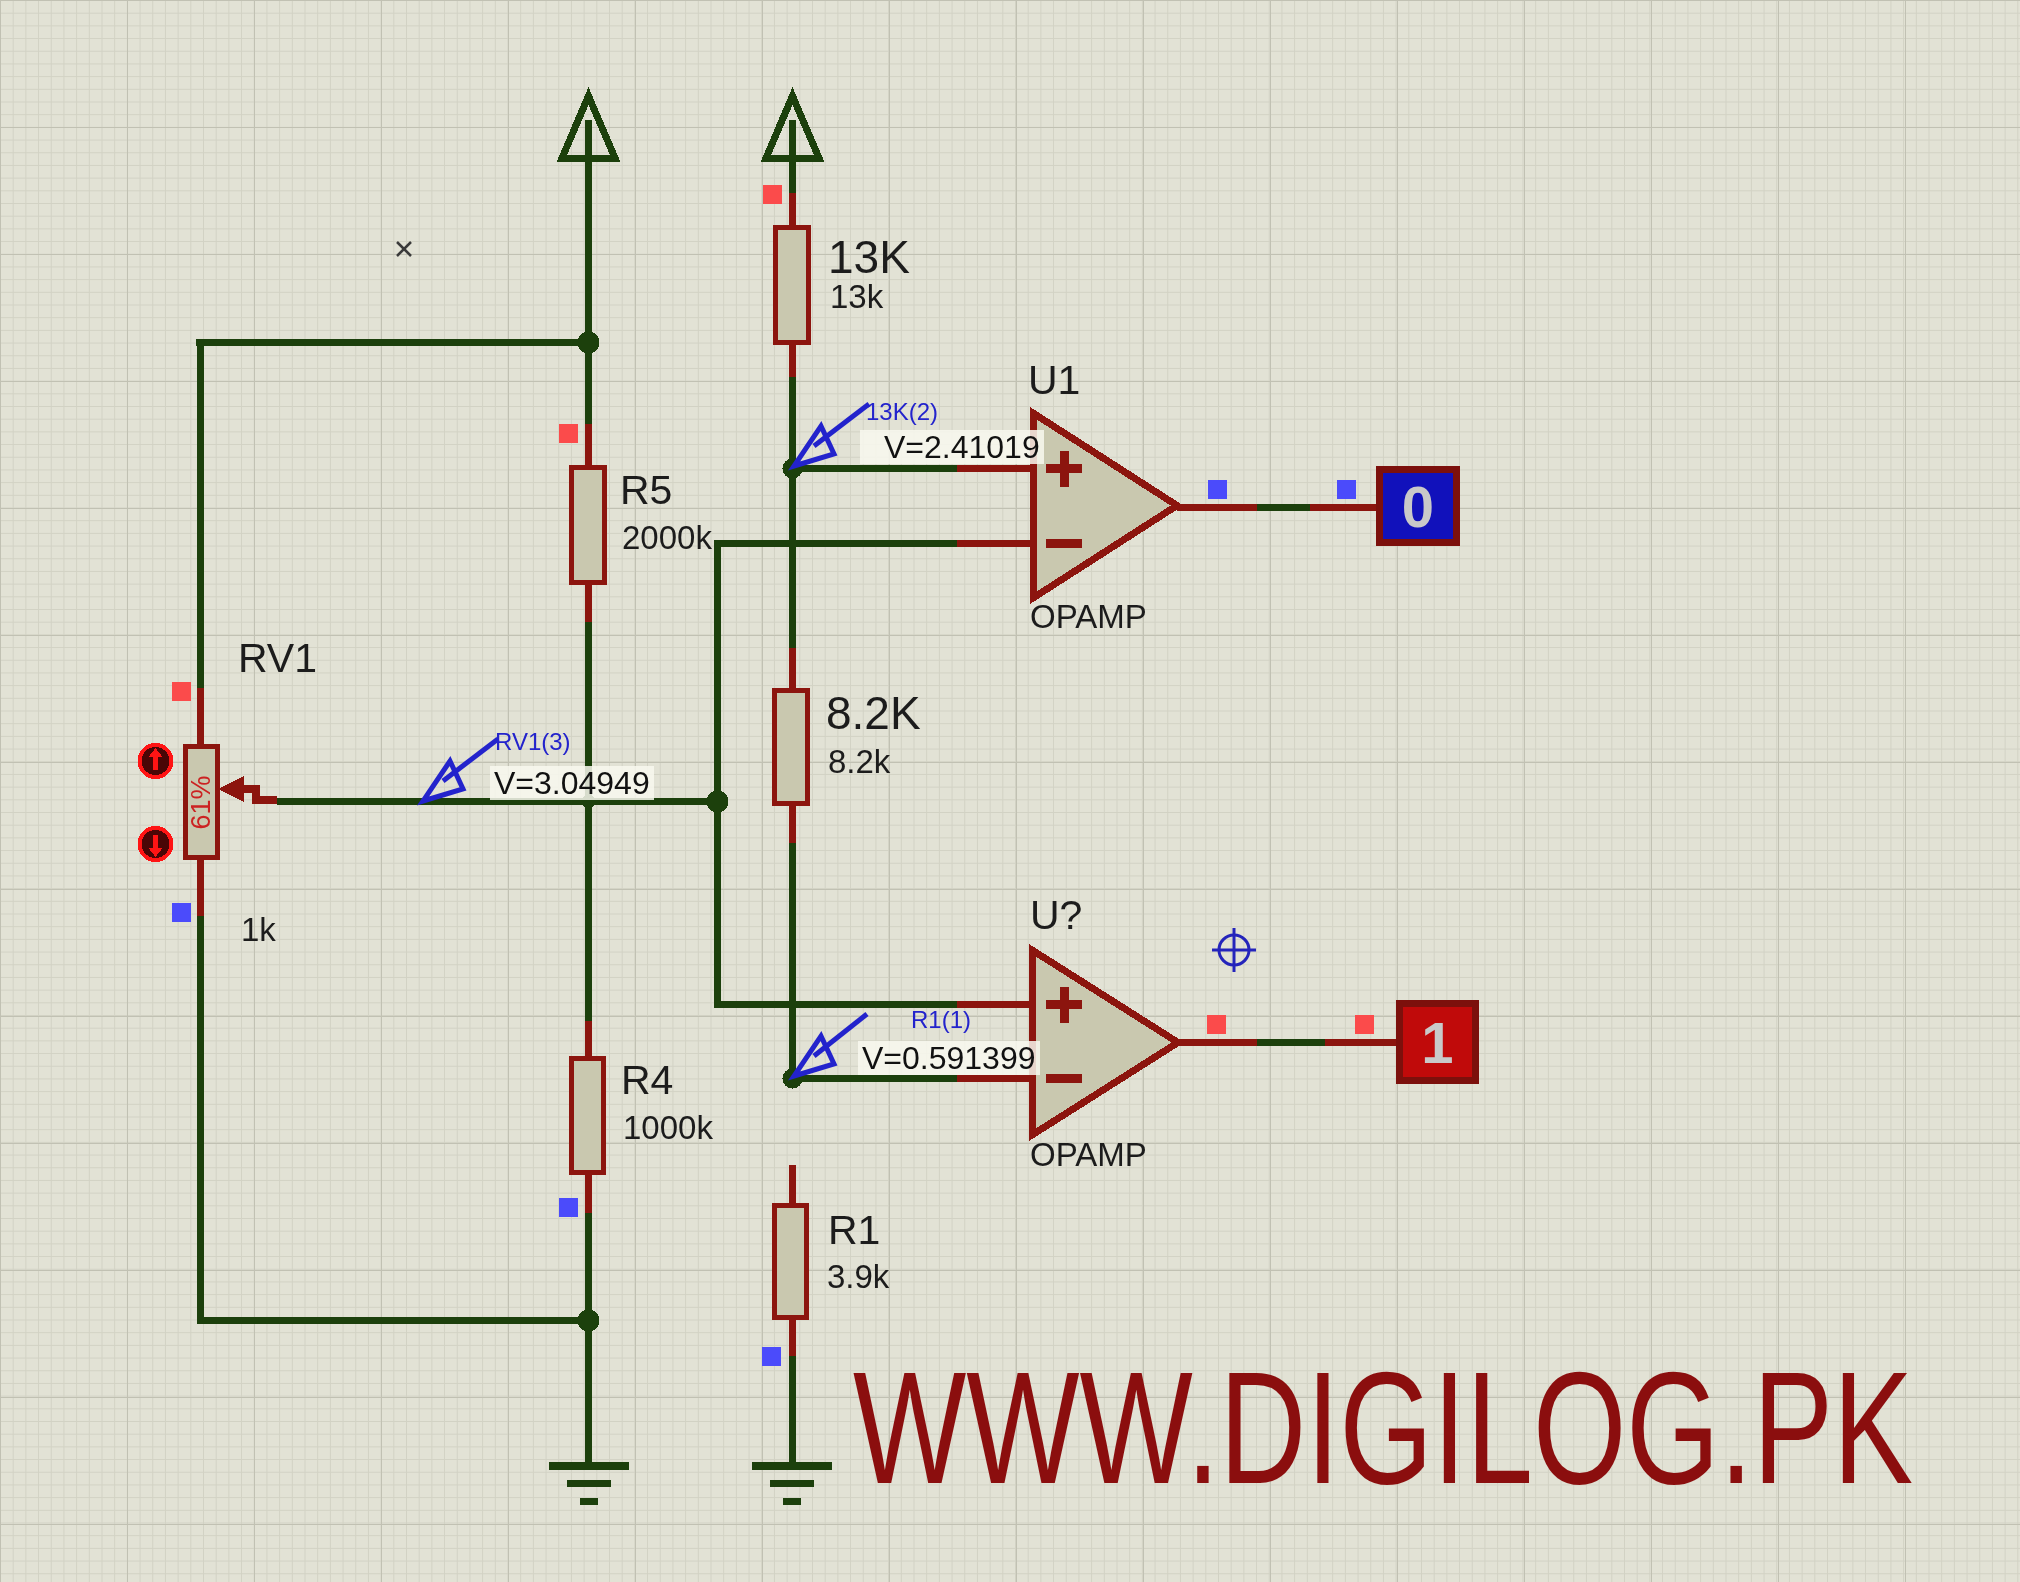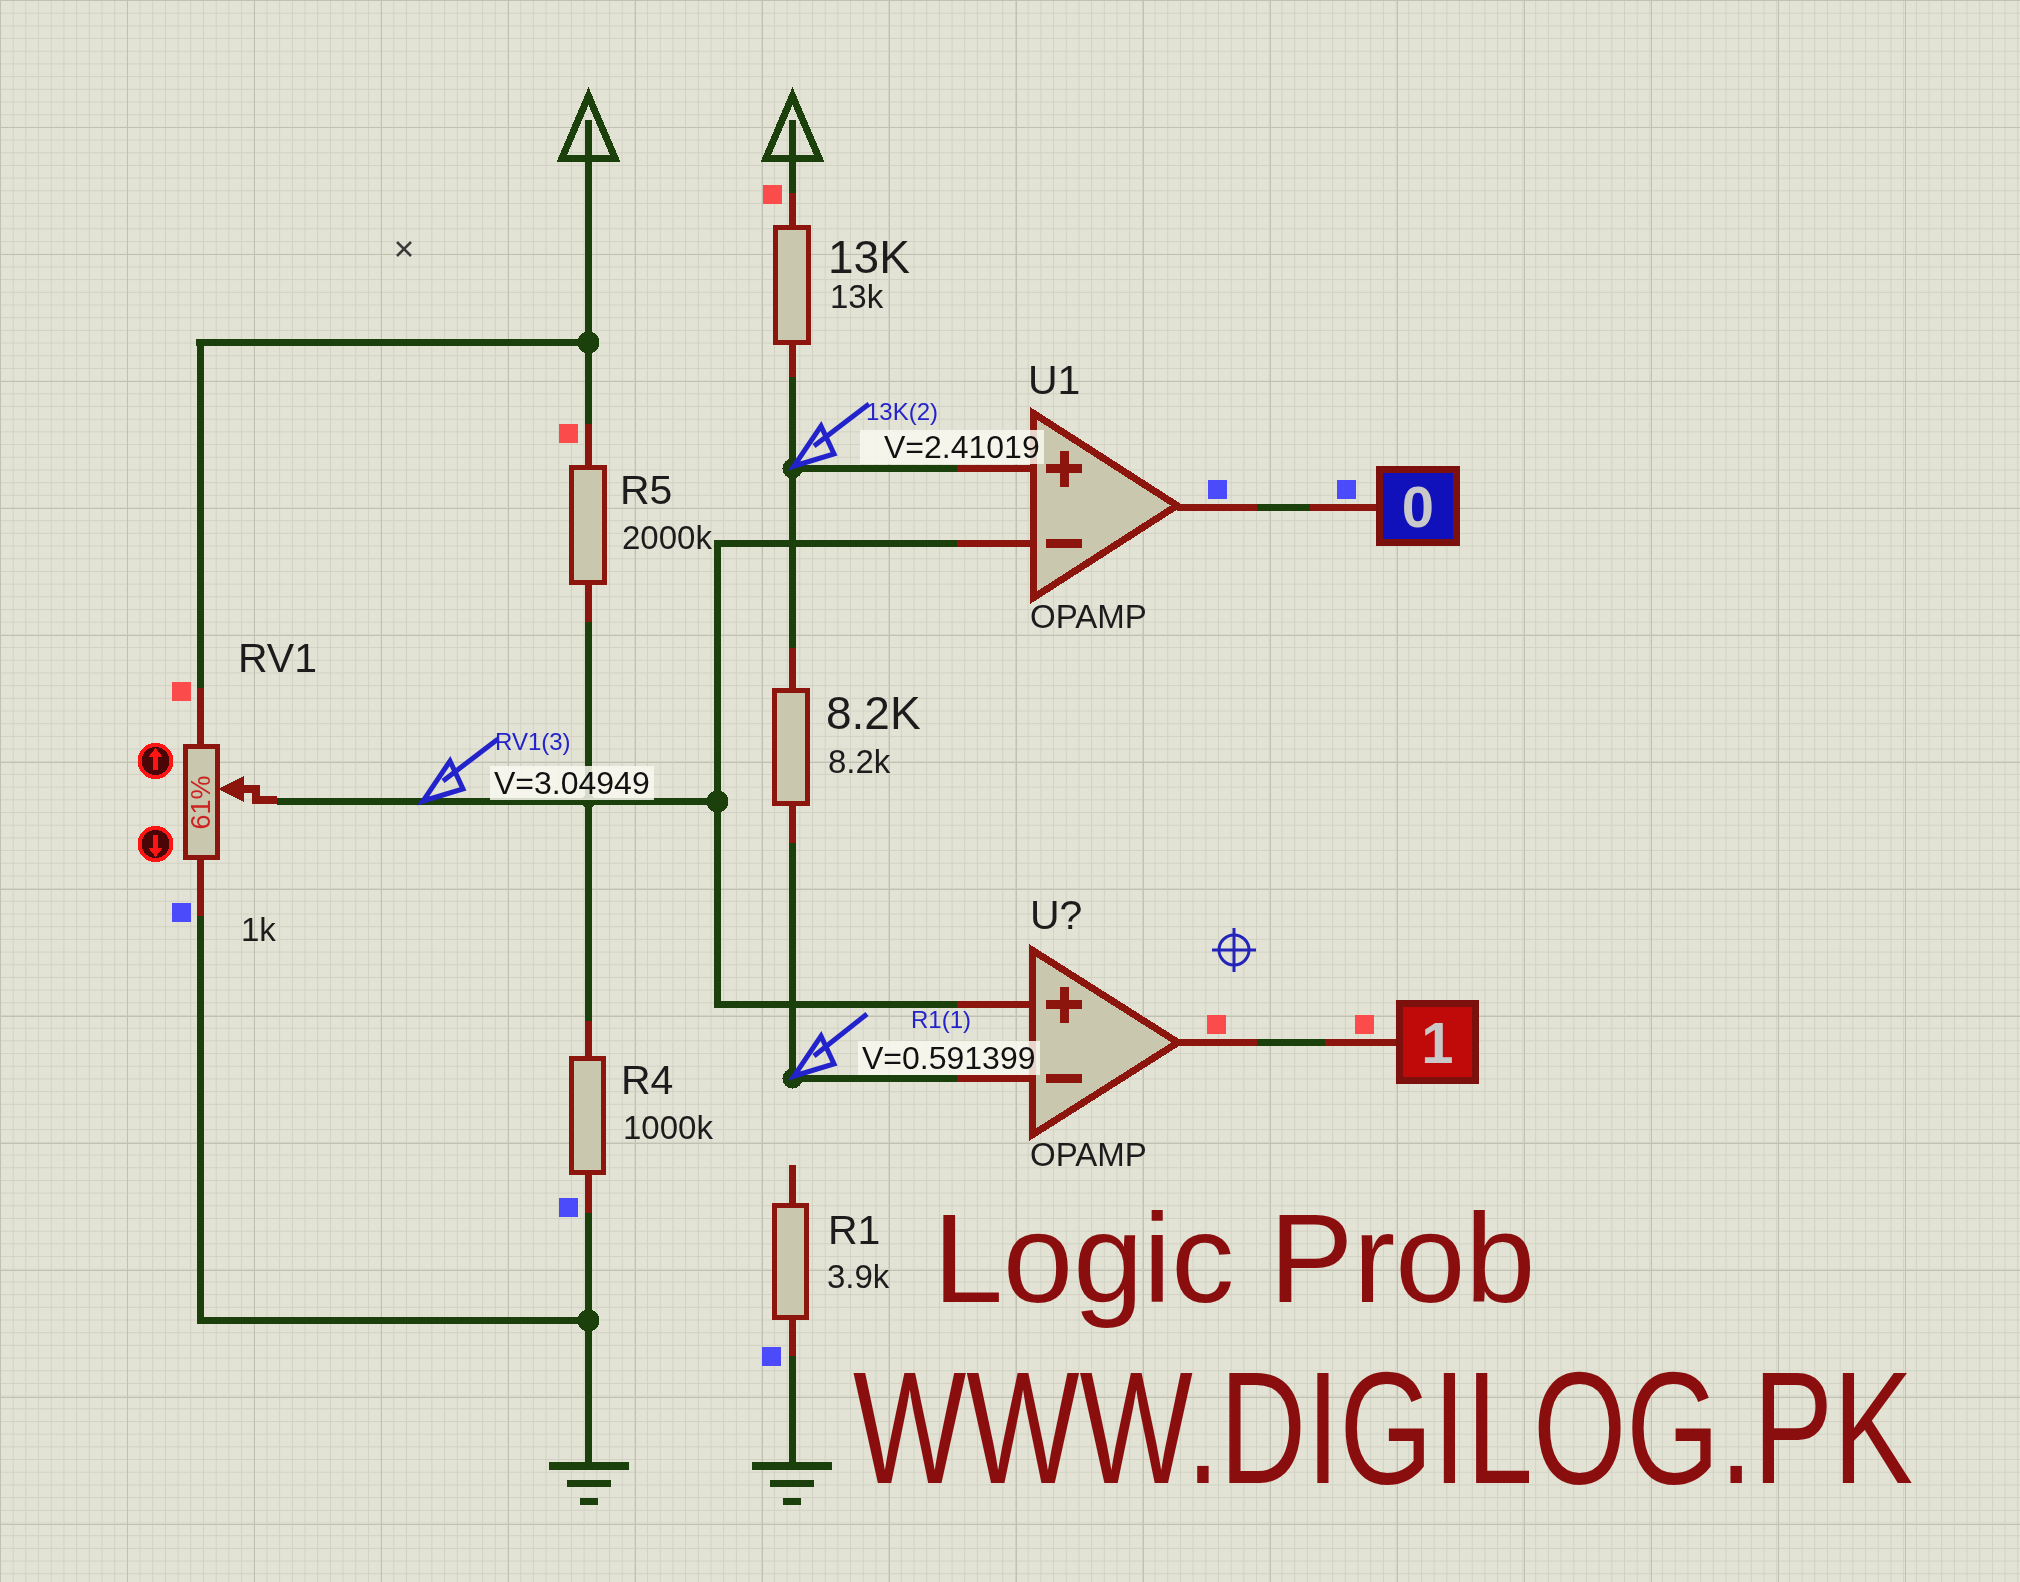--- a/index.html
+++ b/index.html
@@ -240,16 +240,15 @@
 
   <div class="lbl netlbl" style="left:866px;top:400px;">13K(2)</div>
   <div class="lbl reading" style="left:860px;top:430px;padding-left:24px;">V=2.41019</div>
 
   <div class="lbl netlbl" style="left:495px;top:730px;">RV1(3)</div>
   <div class="lbl reading" style="left:490px;top:766px;">V=3.04949</div>
 
   <div class="lbl netlbl" style="left:864px;top:1008px;margin-left:47px;">R1(1)</div>
   <div class="lbl reading" style="left:858px;top:1041px;">V=0.591399</div>
 
-  <div class="wm" id="wm1">Logic Prob</div>
   <div class="wm" id="wm2">WWW.DIGILOG.PK</div>
 
 </div>
 
 </body></html>

